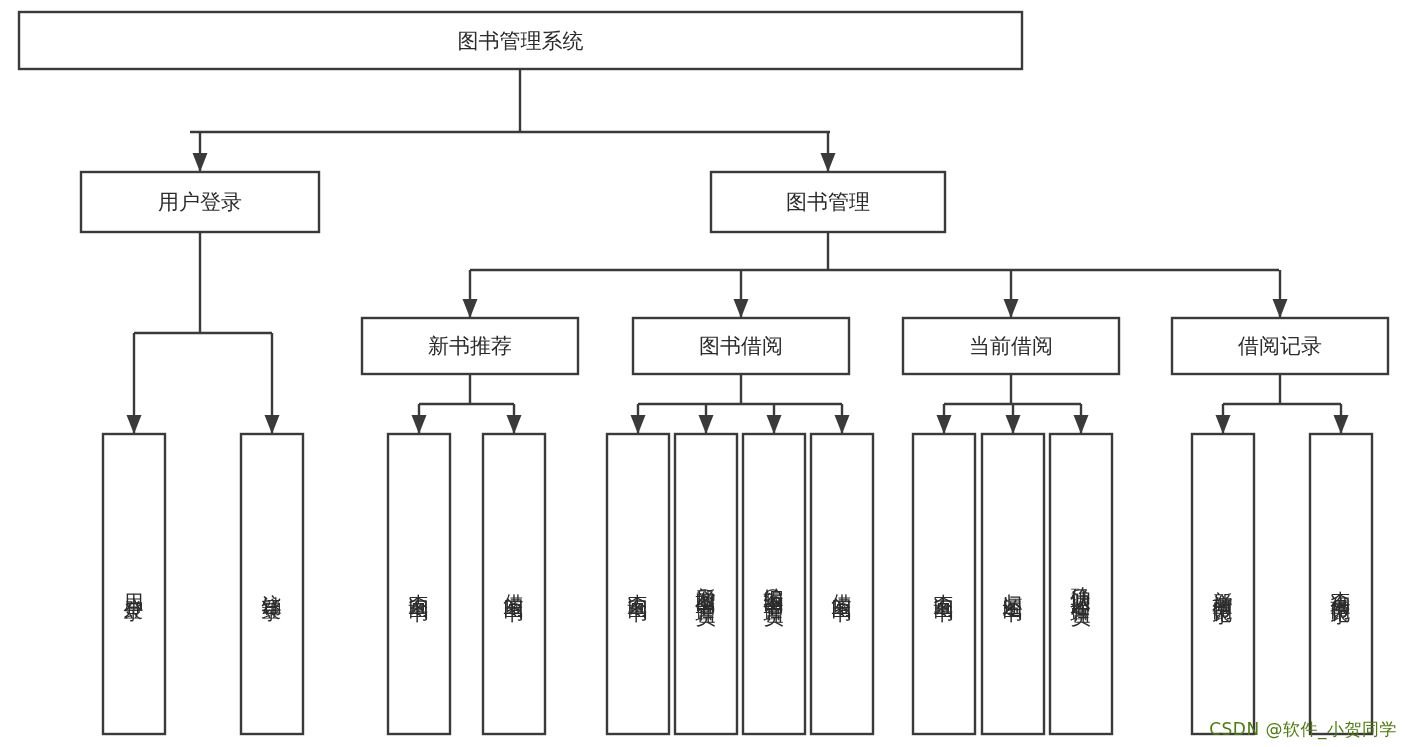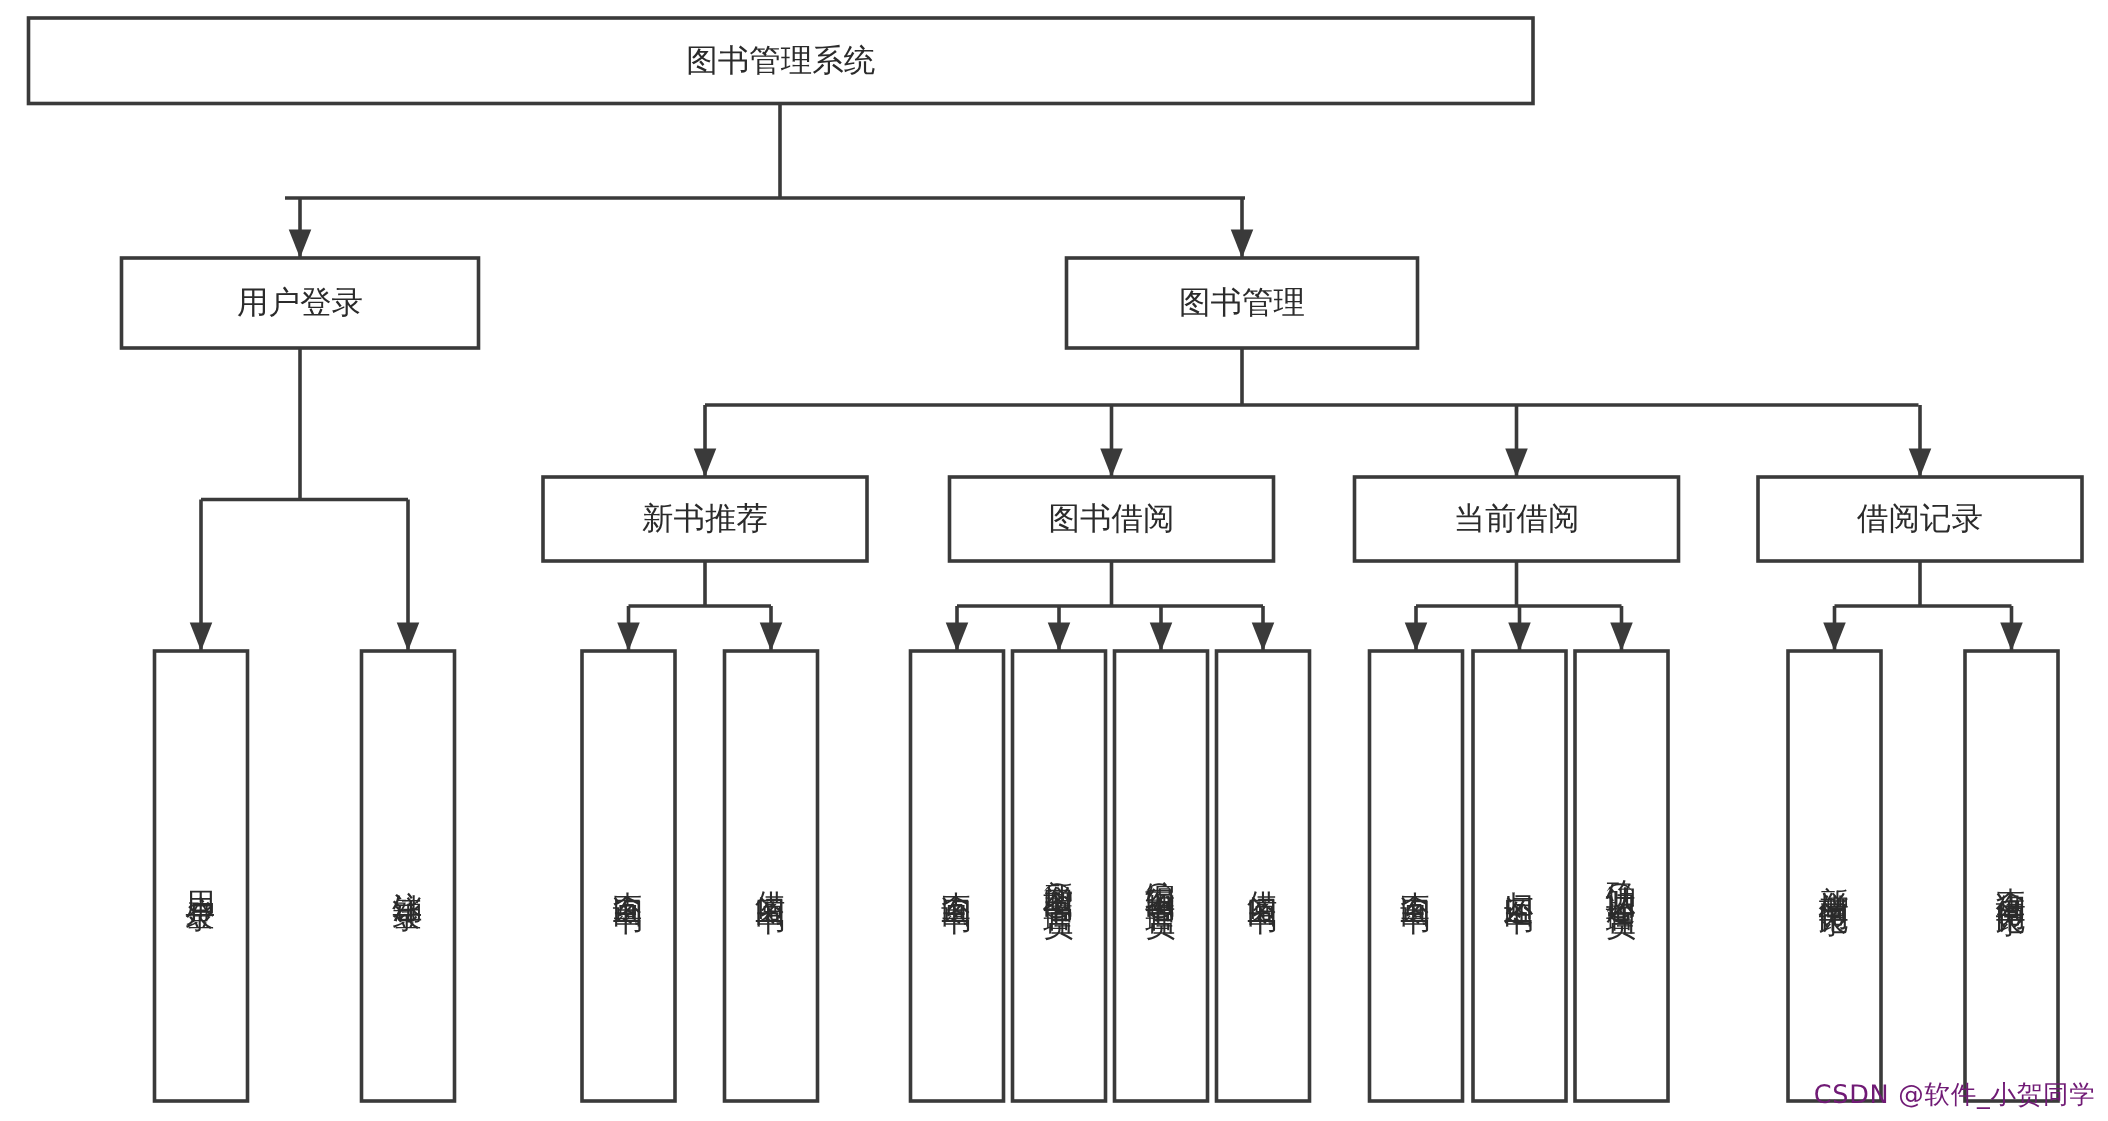--- a/index.html
+++ b/index.html
@@ -65,21 +65,21 @@
     letter-spacing: 3px;
     white-space: nowrap;
     text-align: center;
   }
   .watermark {
     position: absolute;
     right: 8px;
     bottom: 6px;
     font-family: "DejaVu Sans", "Liberation Sans", sans-serif;
     font-size: 17px;
-    color: #701a75;
+    color: #4d7c0f;
     letter-spacing: 0.5px;
     user-select: none;
   }
 </style>
 </head>
 <body>
 
 <div id="diagram-root">
   <svg class="diagram-canvas" viewBox="0 0 1405 747">
     <g id="connectors-layer">

